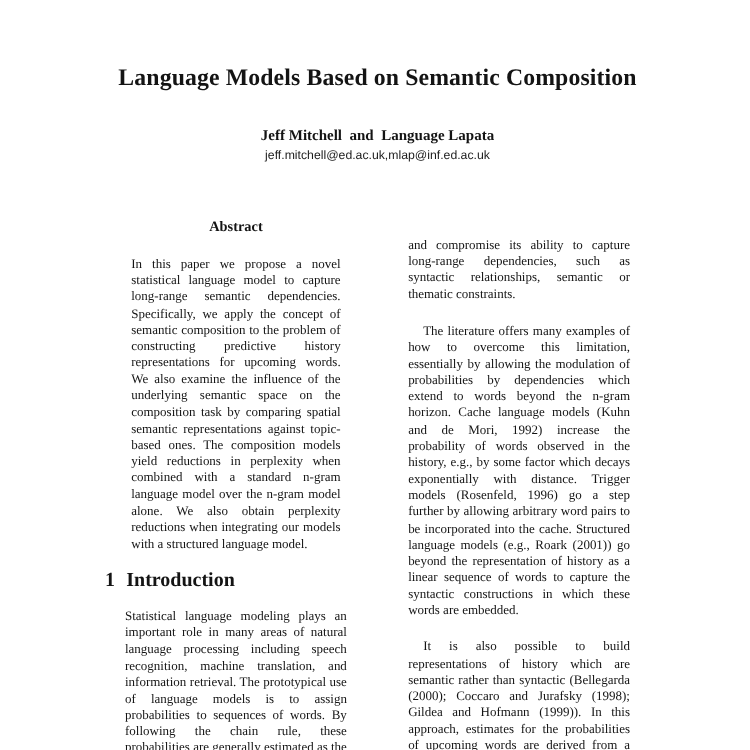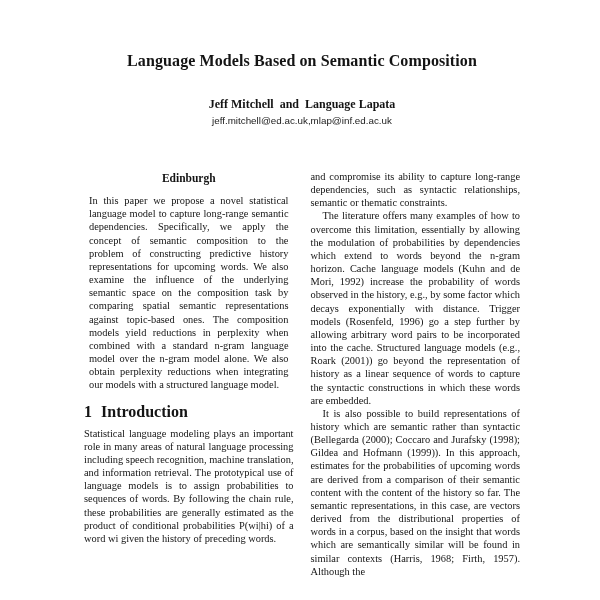--- a/index.html
+++ b/index.html
@@ -10,21 +10,21 @@
     height: 600px;
     margin: 0 auto;
     background: #ffffff;
     overflow: hidden;
     padding: 52px 80px 0 84px;
     font-family: "Liberation Serif", "DejaVu Serif", serif;
     color: #141414;
   }
   .paper-title {
     text-align: center;
-    font-size: 16px;
+    font-size: 19px;
     font-weight: bold;
     letter-spacing: 0.1px;
     margin-bottom: 27px;
   }
   .authors-line {
     text-align: center;
     font-size: 12px;
     margin-bottom: 1px;
   }
   .author-name { font-weight: bold; }
@@ -63,21 +63,21 @@
   .abstract-text {
     padding: 0 5px;
   }
   .section-heading {
     font-size: 16px;
     font-weight: bold;
     margin: 13px 0 9px 0;
     text-align: left;
   }
   .section-number { margin-right: 9px; }
-  p.body-par { margin: 0; }
+  p.body-par { margin: 16px; }
   p.indented { text-indent: 12px; }
 </style>
 </head>
 <body>
 
 <div class="page">
 
   <header>
     <h1 class="paper-title">Language Models Based on Semantic Composition</h1>
 
@@ -87,21 +87,21 @@
       <span class="author-name">Language Lapata</span>
     </div>
 
 
     <div class="emails">jeff.mitchell@ed.ac.uk,mlap@inf.ed.ac.uk</div>
   </header>
 
   <div class="columns">
 
     <div class="col">
-      <h2 class="abstract-heading">Edinburgh</h2>
+      <h2 class="abstract-heading">Abstract</h2>
 
       <p class="body-par abstract-text">In this paper we propose a novel statistical language model to capture long-range semantic dependencies. Specifically, we apply the concept of semantic composition to the problem of constructing predictive history representations for upcoming words. We also examine the influence of the underlying semantic space on the composition task by comparing spatial semantic representations against topic-based ones. The composition models yield reductions in perplexity when combined with a standard n-gram language model over the n-gram model alone. We also obtain perplexity reductions when integrating our models with a structured language model.</p>
 
       <h2 class="section-heading">
         <span class="section-number">1</span><span>Introduction</span>
       </h2>
 
       <p class="body-par">Statistical language modeling plays an important role in many areas of natural language processing including speech recognition, machine translation, and information retrieval. The prototypical use of language models is to assign probabilities to sequences of words. By following the chain rule, these probabilities are generally estimated as the product of conditional probabilities P(wi|hi) of a word wi given the history of preceding words.</p>
     </div>
 

